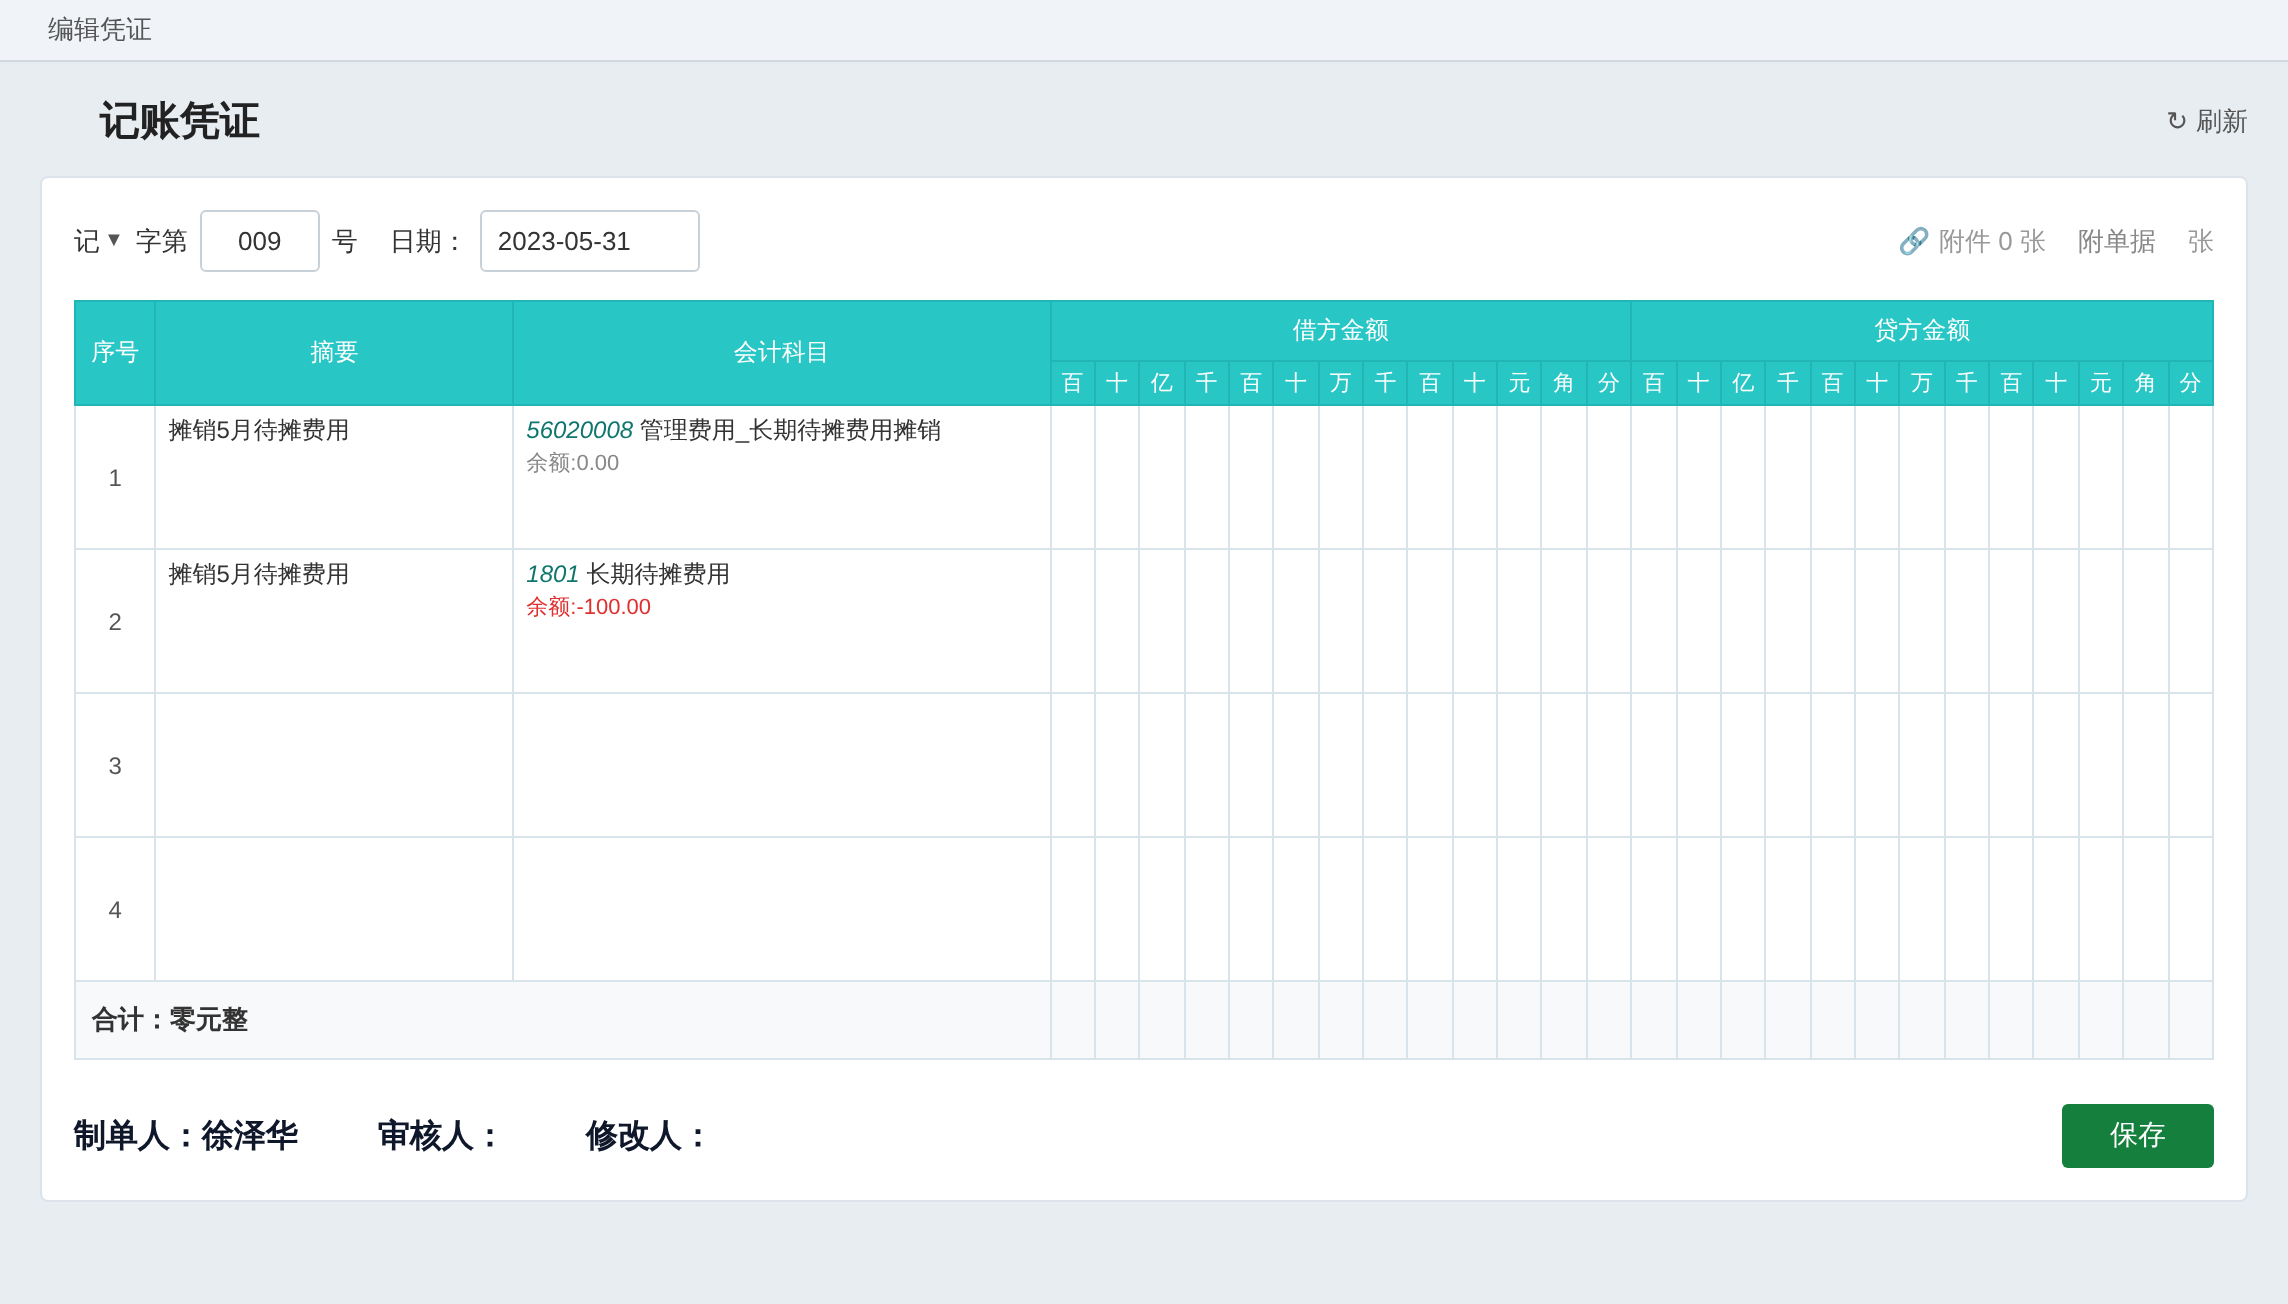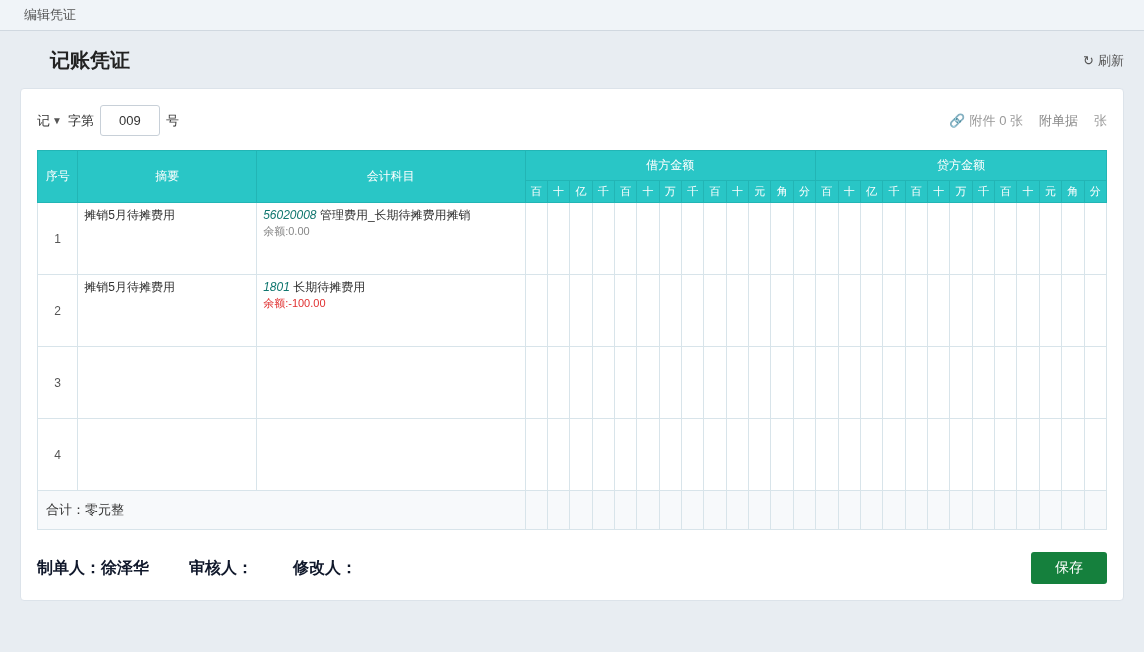--- a/index.html
+++ b/index.html
@@ -169,21 +169,21 @@
     .row-height-tall {
       height: 72px;
     }
     .footer-row td {
       background: #f7f9fb;
       padding: 10px 8px;
       border: 1px solid #d8e4ea;
       font-size: 13px;
     }
     .total-label {
-      font-weight: normal;
+      font-weight: bold;
       color: #333;
     }
     .info-bar {
       display: flex;
       align-items: center;
       gap: 40px;
       margin-top: 14px;
       padding-top: 8px;
     }
     .info-item {
@@ -239,20 +239,24 @@
 
     <div class="form-row">
       <div class="form-group">
         <button class="voucher-type-btn">
           <span>记</span>
           <span class="dropdown-arrow">▼</span>
         </button>
         <span>字第</span>
         <input class="input-field num-field" type="text" value="009" style="">
         <span>号</span>
+      </div>
+      <div class="form-group">
+        <span>日期：</span>
+        <input class="input-field date-field" type="text" value="2023-05-31" style="">
       </div>
       <div class="attachment-area">
         <span class="attachment-link">
           <span>🔗</span>
           <span>附件 0 张</span>
         </span>
         <span>附单据</span>
         <span class="zhang-count">张</span>
       </div>
     </div>

